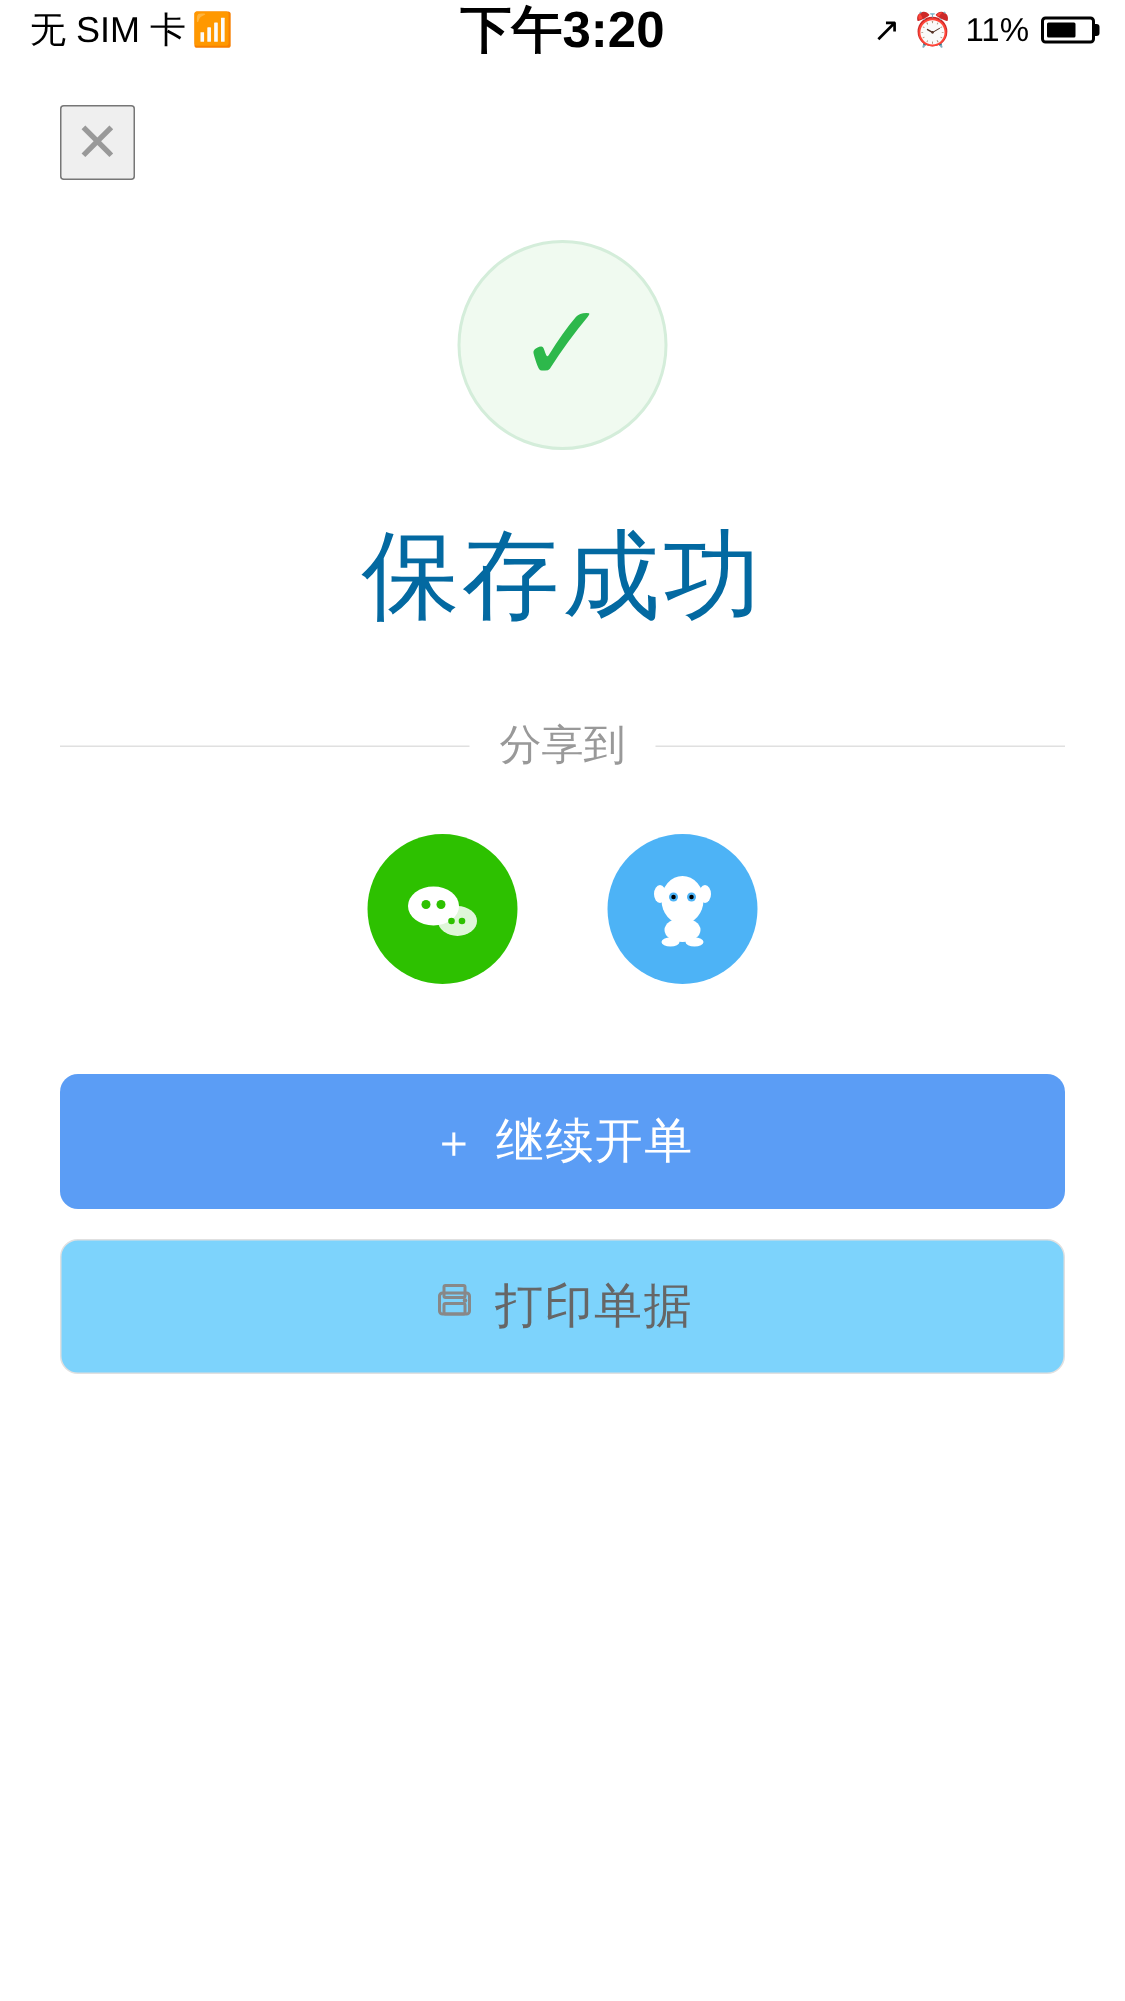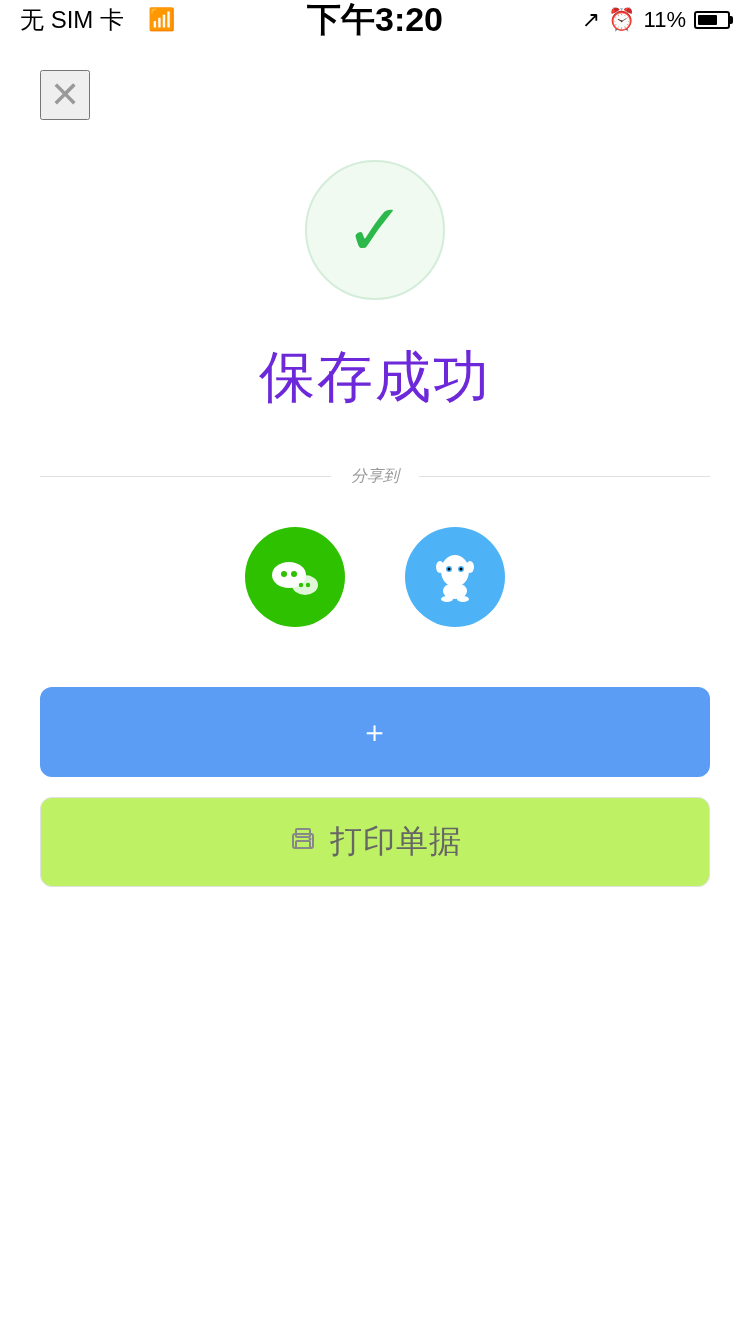--- a/index.html
+++ b/index.html
@@ -25,21 +25,21 @@
       background: #ffffff;
       display: flex;
       align-items: center;
       justify-content: space-between;
       padding: 0 20px;
     }
 
     .status-left {
       display: flex;
       align-items: center;
-      gap: 24px;
+      gap: 4px;
       font-size: 24px;
       font-weight: 500;
       color: #000;
     }
 
     .status-center {
       font-size: 34px;
       font-weight: 600;
       color: #000;
       position: absolute;
@@ -137,47 +137,46 @@
     }
 
     .checkmark {
       font-size: 72px;
       color: #2db84b;
       line-height: 1;
     }
 
     
     .success-title {
-      font-size: 56px;
+      font-size: 65px;
       font-weight: 400;
-      color: #6d28d9;
+      color: #0369a1;
       margin-bottom: 50px;
       letter-spacing: 2px;
     }
 
     
     .share-divider {
       width: 100%;
       display: flex;
       align-items: center;
       gap: 20px;
       margin-bottom: 40px;
     }
 
     .divider-line {
       flex: 1;
       height: 1px;
       background: #e0e0e0;
     }
 
     .divider-text {
-      font-size: 16px;
+      font-size: 28px;
       color: #999;
       white-space: nowrap;
-      font-style: italic;
     }
 
     
     .share-icons {
       display: flex;
       gap: 60px;
       margin-bottom: 60px;
     }
 
     .share-icon-btn {
@@ -225,21 +224,21 @@
       display: flex;
       align-items: center;
       justify-content: center;
       gap: 12px;
       letter-spacing: 1px;
     }
 
     .btn-secondary {
       width: 100%;
       height: 90px;
-      background: #bef264;
+      background: #7dd3fc;
       border: 1px solid #e0e0e0;
       border-radius: 12px;
       font-size: 32px;
       color: #666;
       cursor: pointer;
       display: flex;
       align-items: center;
       justify-content: center;
       gap: 12px;
       letter-spacing: 1px;
@@ -327,20 +326,21 @@
         <circle cx="24" cy="22" r="1.5" fill="black"></circle>
         <circle cx="36" cy="22" r="1.5" fill="black"></circle>
       </svg>
     </button>
   </div>
 
   <div class="action-buttons">
 
     <button class="btn-primary">
       <span class="btn-icon-white">＋</span>
+      <span>继续开单</span>
     </button>
 
     <button class="btn-secondary">
       <span class="btn-icon">
         <svg width="30" height="30" viewBox="0 0 30 30" fill="none">
           <rect x="5" y="10" width="20" height="14" rx="2" stroke="#888" stroke-width="2"></rect>
           <rect x="8" y="5" width="14" height="8" rx="1" stroke="#888" stroke-width="2"></rect>
           <rect x="8" y="17" width="14" height="7" rx="1" stroke="#888" stroke-width="2"></rect>
           <circle cx="22" cy="15" r="1.5" fill="#888"></circle>
         </svg>

